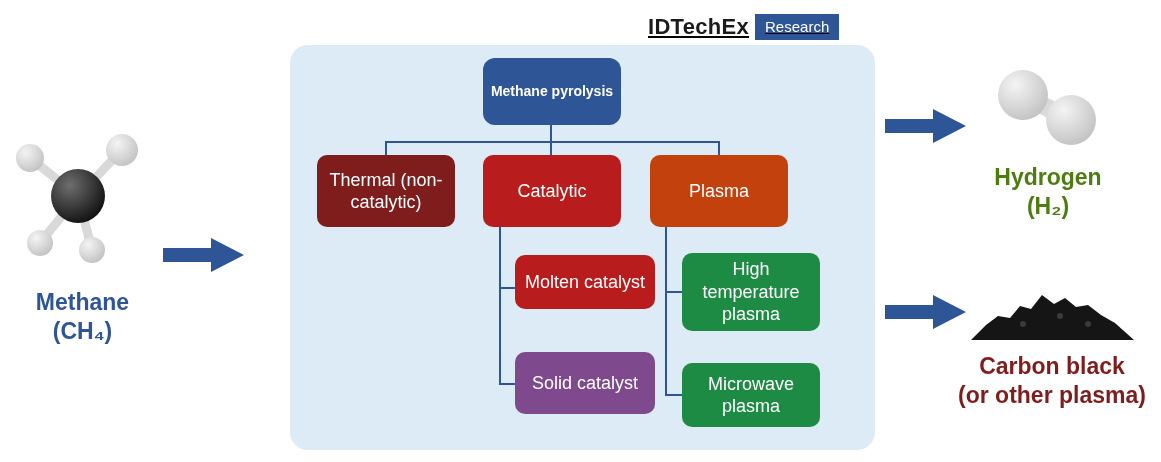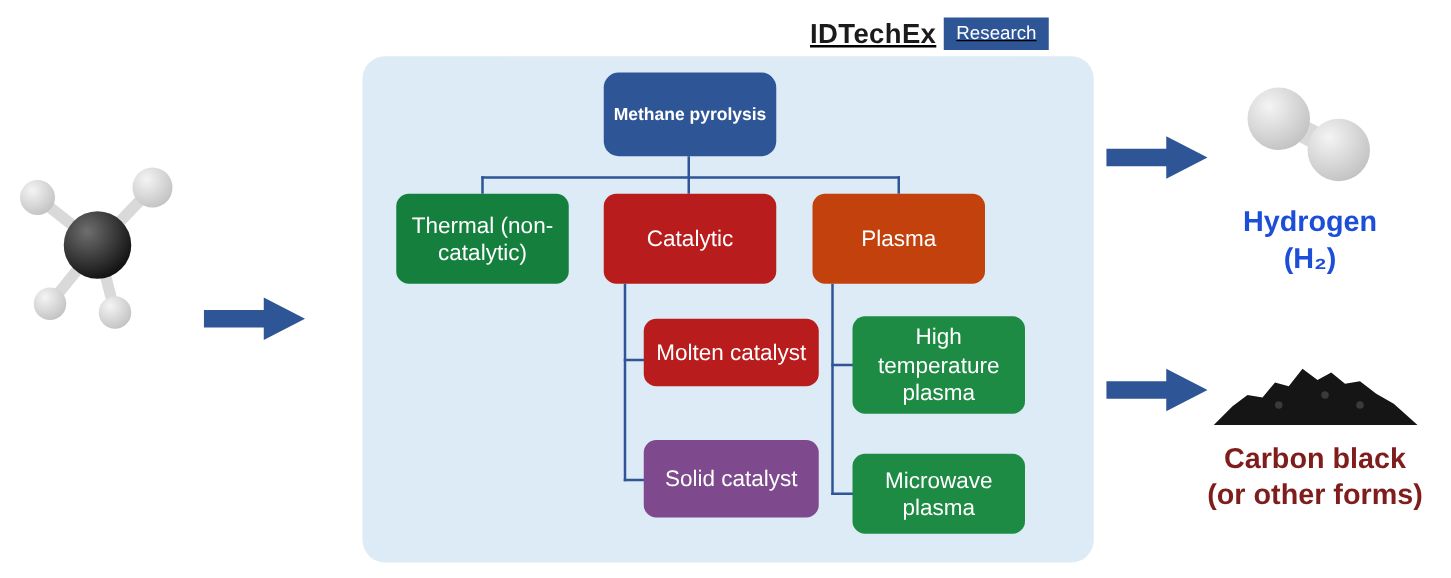--- a/index.html
+++ b/index.html
@@ -60,20 +60,24 @@
       <line x1="70" y1="70" x2="32" y2="117"></line>
       <line x1="70" y1="70" x2="84" y2="124"></line>
     </g>
     <circle cx="22" cy="32" r="14" fill="url(#gGrayA)"></circle>
     <circle cx="114" cy="24" r="16" fill="url(#gGrayA)"></circle>
     <circle cx="32" cy="117" r="13" fill="url(#gGrayA)"></circle>
     <circle cx="84" cy="124" r="13" fill="url(#gGrayA)"></circle>
     <circle cx="70" cy="70" r="27" fill="url(#gDark)"></circle>
   </svg>
 
+  <div class="side-label" style="left: 0px; top: 288px; width: 165px; color: rgb(46, 85, 150);">
+    <div>Methane</div>
+    <div>(CH₄)</div>
+  </div>
 
   <svg class="abs" style="left:163px;top:237px" width="82" height="36" viewBox="0 0 82 36">
     <polygon points="0,11 48,11 48,1 81,18 48,35 48,25 0,25" style="fill: rgb(46, 85, 150);"></polygon>
   </svg>
 
   <div class="panel" style="background-color: rgb(220, 235, 245);">
 
     <div class="conn" style="left: 260px; top: 80px; width: 2px; height: 17px; background-color: rgb(46, 85, 150);"></div>
     <div class="conn" style="left: 95px; top: 96px; width: 335px; height: 2px; background-color: rgb(46, 85, 150);"></div>
     <div class="conn" style="left: 95px; top: 96px; width: 2px; height: 14px; background-color: rgb(46, 85, 150);"></div>
@@ -83,21 +87,21 @@
     <div class="conn" style="left: 209px; top: 242px; width: 17px; height: 2px; background-color: rgb(46, 85, 150);"></div>
     <div class="conn" style="left: 209px; top: 338px; width: 17px; height: 2px; background-color: rgb(46, 85, 150);"></div>
     <div class="conn" style="left: 375px; top: 182px; width: 2px; height: 169px; background-color: rgb(46, 85, 150);"></div>
     <div class="conn" style="left: 375px; top: 246px; width: 18px; height: 2px; background-color: rgb(46, 85, 150);"></div>
     <div class="conn" style="left: 375px; top: 349px; width: 18px; height: 2px; background-color: rgb(46, 85, 150);"></div>
 
     <div class="node root" style="left: 193px; top: 13px; width: 138px; height: 67px; background-color: rgb(46, 85, 150);">
       <span>Methane pyrolysis</span>
     </div>
 
-    <div class="node" style="left: 27px; top: 110px; width: 138px; height: 72px; background-color: #15803d;">
+    <div class="node" style="left: 27px; top: 110px; width: 138px; height: 72px; background-color: #7f1d1d;">
       <span>Thermal (non-catalytic)</span>
     </div>
 
     <div class="node" style="left: 193px; top: 110px; width: 138px; height: 72px; background-color: #b91c1c;">
       <span>Catalytic</span>
     </div>
 
     <div class="node" style="left: 360px; top: 110px; width: 138px; height: 72px; background-color: #c2410c;">
       <span>Plasma</span>
     </div>
@@ -129,34 +133,34 @@
       <radialGradient id="gGrayB" cx="35%" cy="30%" r="75%">
         <stop offset="0%" stop-color="#f4f4f4"></stop>
           <stop offset="100%" stop-color="#c2c2c2"></stop>
       </radialGradient>
     </defs>
     <line x1="40" y1="33" x2="88" y2="58" stroke="#d9d9d9" stroke-width="18" stroke-linecap="round"></line>
     <circle cx="40" cy="33" r="25" fill="url(#gGrayB)"></circle>
     <circle cx="88" cy="58" r="25" fill="url(#gGrayB)"></circle>
   </svg>
 
-  <div class="side-label" style="left: 968px; top: 163px; width: 160px; color: #1d4ed8;">
+  <div class="side-label" style="left: 968px; top: 163px; width: 160px; color: #4d7c0f;">
     <div>Hydrogen</div>
     <div>(H₂)</div>
   </div>
 
   <svg class="abs" style="left:885px;top:294px" width="82" height="36" viewBox="0 0 82 36">
     <polygon points="0,11 48,11 48,1 81,18 48,35 48,25 0,25" style="fill: rgb(46, 85, 150);"></polygon>
   </svg>
 
   <svg class="abs" style="left:968px;top:280px" width="170" height="62" viewBox="0 0 170 62">
     <path d="M3,60 L18,45 L30,36 L42,38 L52,26 L63,29 L74,15 L86,24 L97,18 L108,27 L120,25 L133,35 L147,43 L166,60 Z" fill="#151515"></path>
     <circle cx="55" cy="44" r="3" fill="#3a3a3a"></circle>
     <circle cx="92" cy="36" r="3" fill="#3a3a3a"></circle>
     <circle cx="120" cy="44" r="3" fill="#3a3a3a"></circle>
   </svg>
 
   <div class="side-label" style="left: 942px; top: 352px; width: 220px; color: #7f1d1d;">
     <div>Carbon black</div>
-    <div>(or other forms)</div>
+    <div>(or other plasma)</div>
   </div>
 
 </div>
 
 </body></html>

